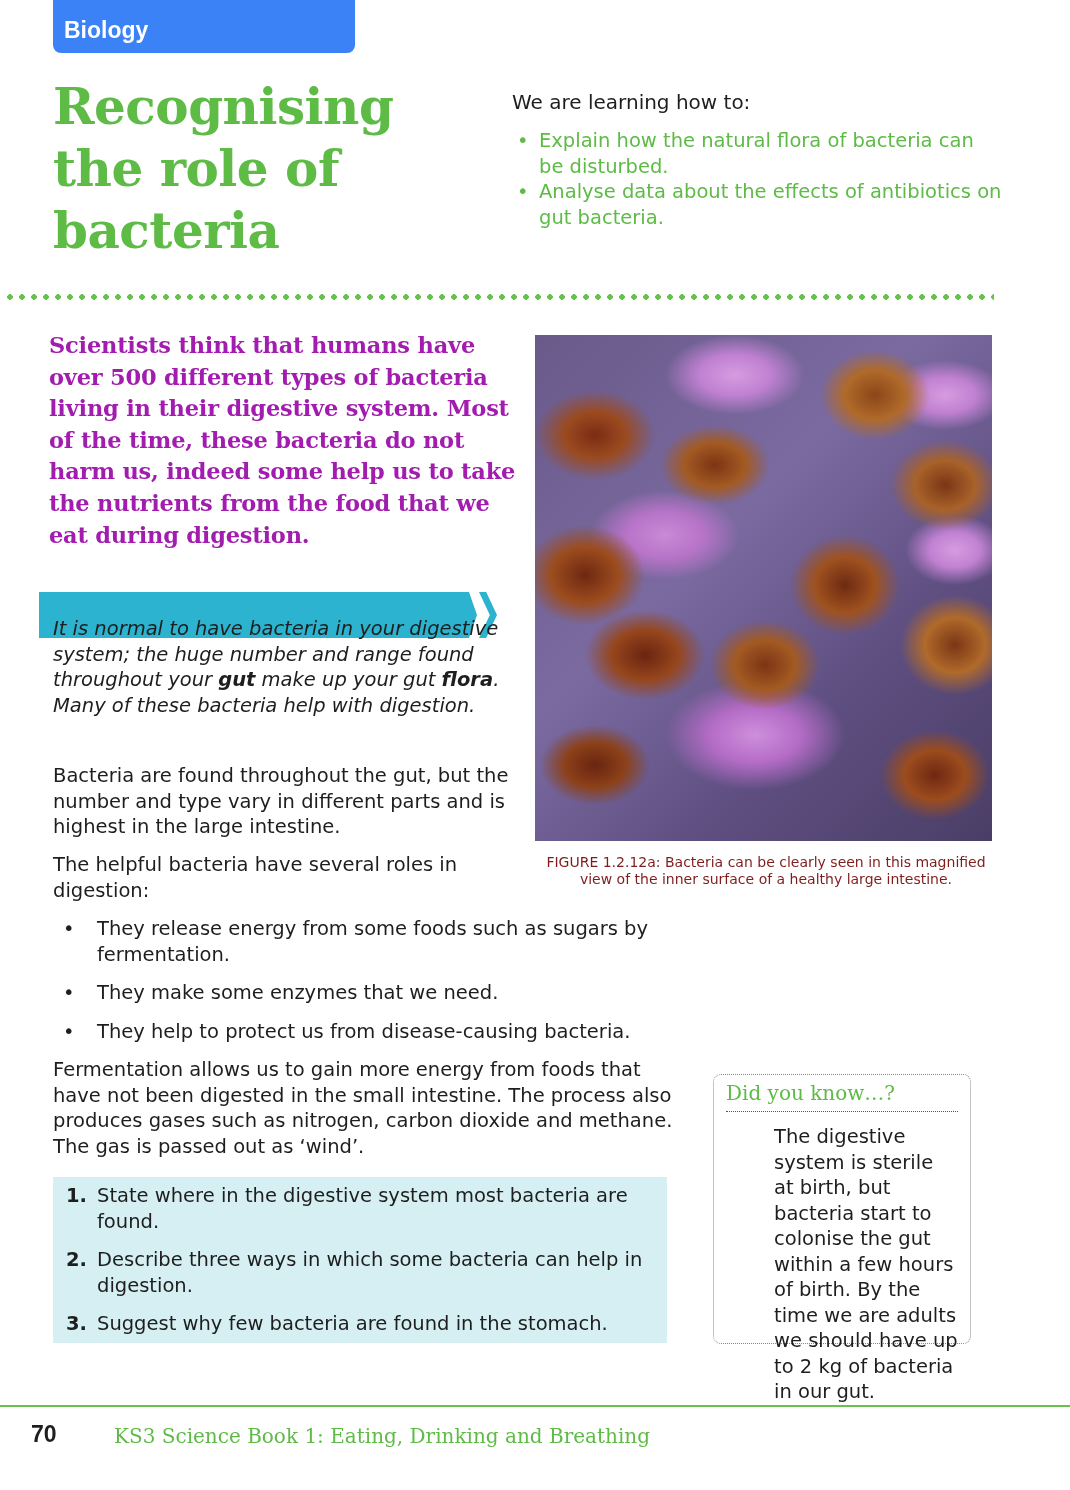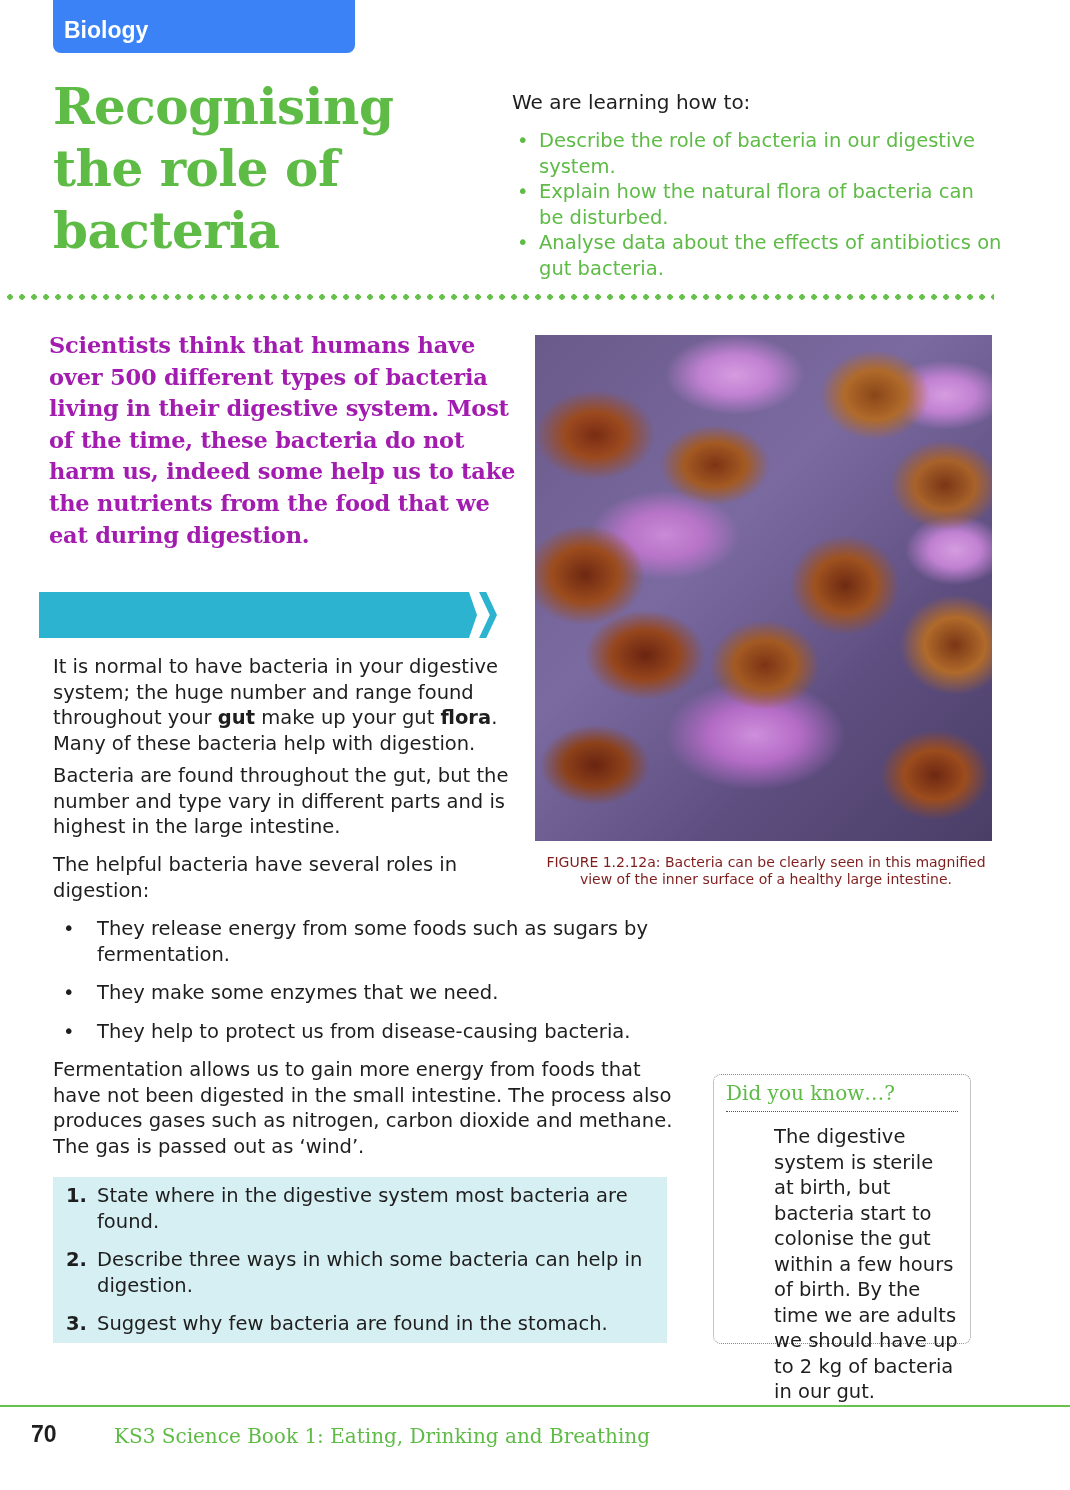--- a/index.html
+++ b/index.html
@@ -53,21 +53,21 @@
       position: absolute; top: 0; width: 18px; height: 46px; background: #2bb3cf;
       clip-path: polygon(0 0, 40% 0, 100% 50%, 40% 100%, 0 100%, 60% 50%);
     }
     .section-banner .title-text {
       position: absolute; left: 11px; top: 8px; color: #fff;
       font-family: "DejaVu Serif", serif; font-weight: bold; font-size: 21px;
       white-space: nowrap;
     }
 
     .body-text { position: absolute; left: 53px; font-size: 19.5px; line-height: 25.5px; color: #1e1e1e; }
-    .p1 { top: 654px; width: 470px; }
+    .p1 { top: 616px; width: 470px; font-style: italic; }
     .p2 { top: 763px; width: 470px; }
     .p3 { top: 852px; width: 470px; }
     .p4 { top: 1057px; width: 630px; }
 
     .roles { position: absolute; left: 53px; top: 916px; width: 630px; list-style: none; }
     .roles li {
       position: relative; padding-left: 44px; font-size: 19.5px; line-height: 25.5px;
       margin-bottom: 13px; color: #1e1e1e;
     }
     .roles li::before { content: "•"; position: absolute; left: 10px; top: 0; }
@@ -138,21 +138,20 @@
 
 <div class="subject-tab">
   <span>Biology</span>
 </div>
 
 <h1 class="title">Recognising the role of bacteria</h1>
 
 <div class="objectives">
   <p class="lead">We are learning how to:</p>
   <ul>
-    <li>Describe the role of bacteria in our digestive system.</li>
     <li>Explain how the natural flora of bacteria can be disturbed.</li>
     <li>Analyse data about the effects of antibiotics on gut bacteria.</li>
   </ul>
 </div>
 
 <div class="dotted-divider"></div>
 
 <p class="intro">Scientists think that humans have over 500 different types of bacteria living in their digestive system. Most of the time, these bacteria do not harm us, indeed some help us to take the nutrients from the food that we eat during digestion.</p>
 
 <div class="section-banner">

